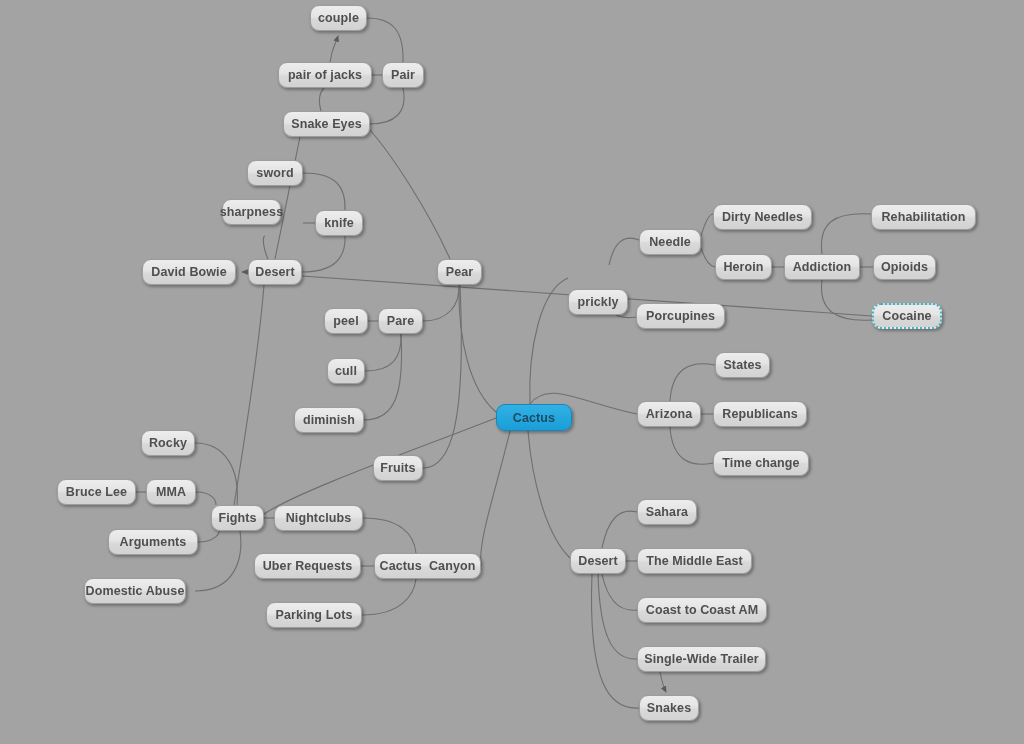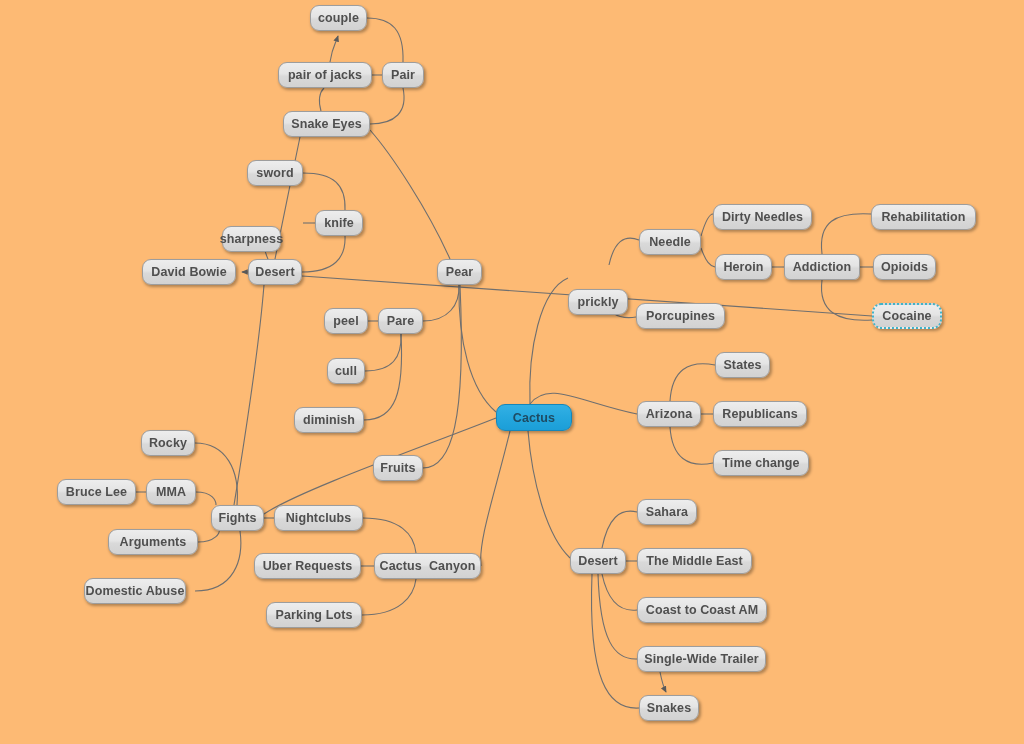--- a/index.html
+++ b/index.html
@@ -7,21 +7,21 @@
     padding: 0;
     background: #ffffff;
   }
   body {
     font-family: "Liberation Sans", sans-serif;
   }
   #mindmap-canvas {
     position: relative;
     width: 1024px;
     height: 744px;
-    background: #fdba74;
+    background: #a3a3a3;
     overflow: hidden;
   }
   #edge-layer {
     position: absolute;
     left: 0;
     top: 0;
     width: 1024px;
     height: 744px;
     pointer-events: none;
   }
@@ -117,21 +117,21 @@
         <path d="M 361 566 L 374 566" fill="none" stroke="#6f6f6f" stroke-width="1.1"></path>
         <path d="M 362 615 C 400 615 414 596 416 579" fill="none" stroke="#6f6f6f" stroke-width="1.1"></path>
       </g>
   </svg>
   <div id="nodes-group">
       <div class="mm-node" style="left: 310px; top: 5px; width: 57px; height: 26px;">couple</div>
       <div class="mm-node" style="left: 278px; top: 62px; width: 94px; height: 26px;">pair of jacks</div>
       <div class="mm-node" style="left: 382px; top: 62px; width: 42px; height: 26px;">Pair</div>
       <div class="mm-node" style="left: 283px; top: 111px; width: 87px; height: 26px;">Snake Eyes</div>
       <div class="mm-node" style="left: 247px; top: 160px; width: 56px; height: 26px;">sword</div>
-      <div class="mm-node" style="left: 222px; top: 226px; width: 59px; height: 26px;">sharpness</div>
+      <div class="mm-node" style="left: 222px; top: 199px; width: 59px; height: 26px;">sharpness</div>
       <div class="mm-node" style="left: 315px; top: 210px; width: 48px; height: 26px;">knife</div>
       <div class="mm-node" style="left: 142px; top: 259px; width: 94px; height: 26px;">David Bowie</div>
       <div class="mm-node" style="left: 248px; top: 259px; width: 54px; height: 26px;">Desert</div>
       <div class="mm-node" style="left: 437px; top: 259px; width: 45px; height: 26px;">Pear</div>
       <div class="mm-node" style="left: 324px; top: 308px; width: 44px; height: 26px;">peel</div>
       <div class="mm-node" style="left: 378px; top: 308px; width: 45px; height: 26px;">Pare</div>
       <div class="mm-node" style="left: 327px; top: 358px; width: 38px; height: 26px;">cull</div>
       <div class="mm-node" style="left: 294px; top: 407px; width: 70px; height: 26px;">diminish</div>
       <div class="mm-node" style="left: 373px; top: 455px; width: 50px; height: 26px;">Fruits</div>
       <div class="mm-node root" style="left: 496px; top: 404px; width: 76px; height: 27px;">Cactus</div>

